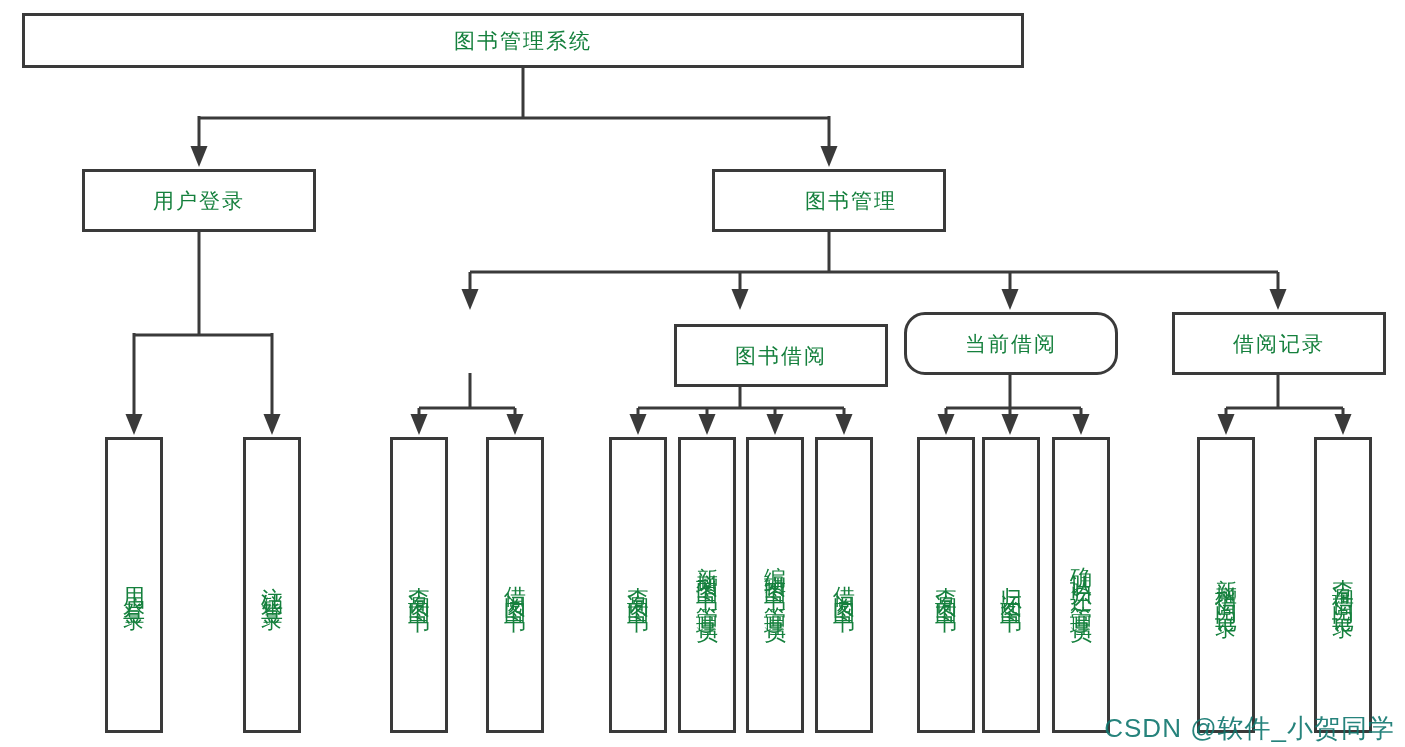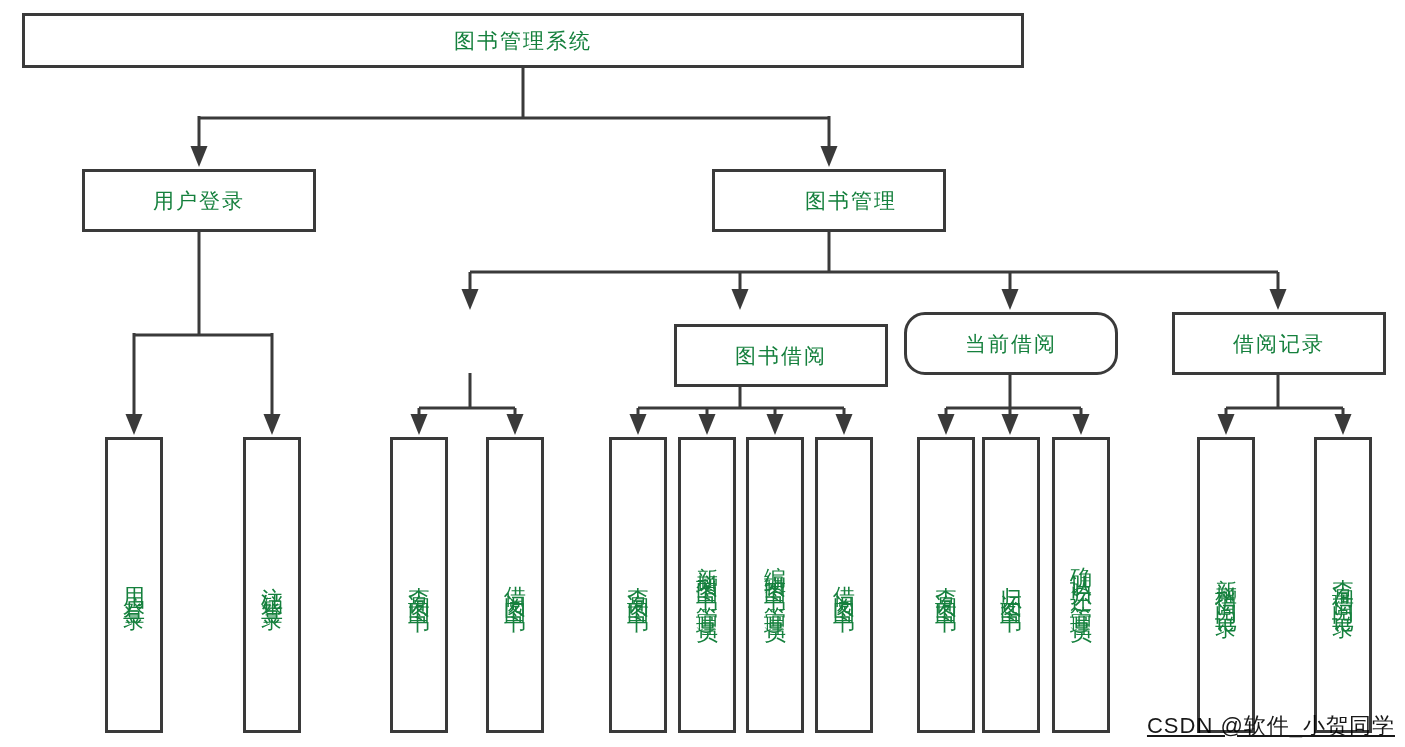--- a/index.html
+++ b/index.html
@@ -71,26 +71,25 @@
   .n-leaf8  { left: 917px;  }
   .n-leaf9  { left: 982px;  }
   .n-leaf10 { left: 1052px; }
   .n-leaf11 { left: 1197px; }
   .n-leaf12 { left: 1314px; }
   .watermark {
     position: absolute;
     right: 10px;
     top: 711px;
     z-index: 5;
-    font-size: 22px;
-    color: #000000;
+    font-size: 26px;
+    color: #0f766e;
     opacity: 0.9;
     letter-spacing: 1px;
     white-space: nowrap;
-    text-decoration: underline;
   }
 </style>
 </head>
 <body>
 
 <div class="canvas">
 
   <svg class="connectors" viewBox="0 0 1405 747" xmlns="http://www.w3.org/2000/svg">
     <g stroke="#3a3a3a" stroke-width="3" fill="none">
 

